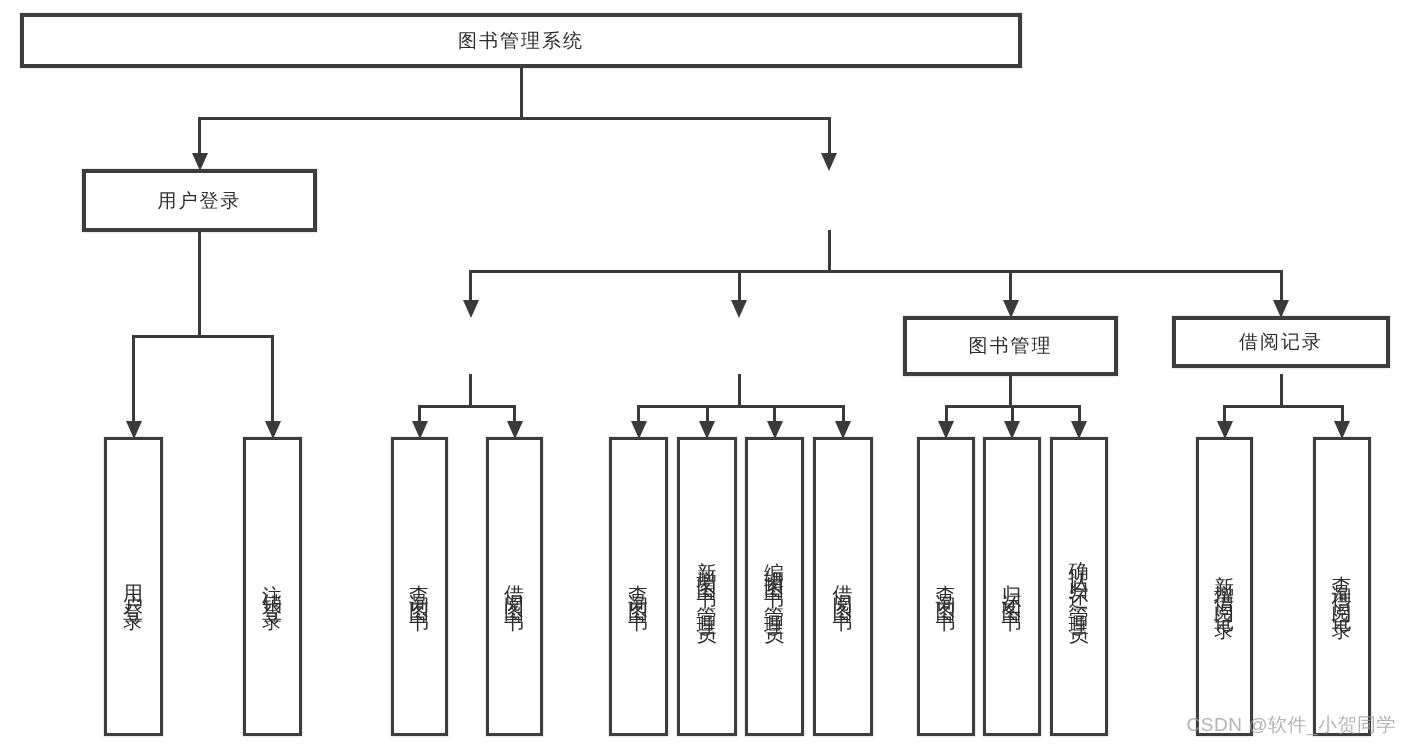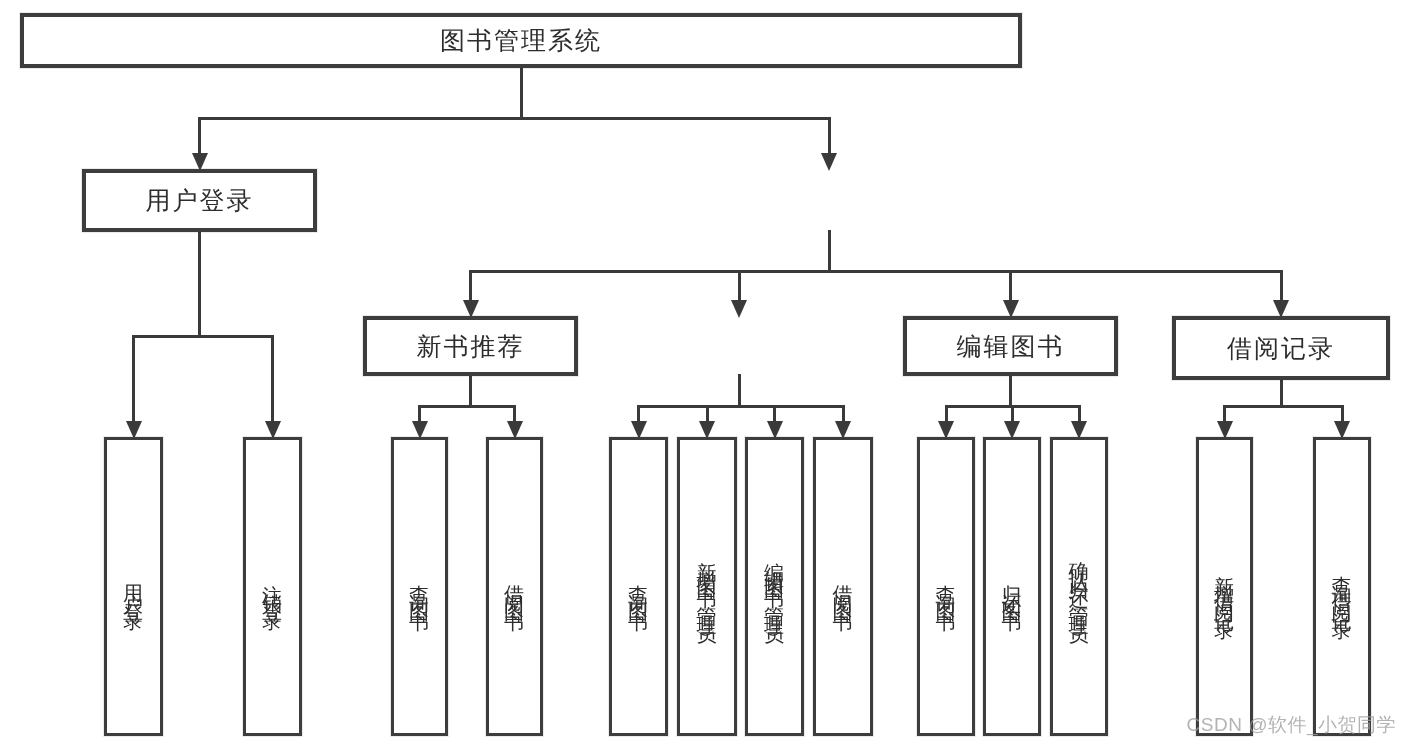--- a/index.html
+++ b/index.html
@@ -11,21 +11,21 @@
     font-family:"Liberation Sans","DejaVu Sans",sans-serif;
   }
   .node{
     position:absolute;
     box-sizing:border-box;
     background:#ffffff;
     border:4px solid #3d3d3d;
     display:flex;
     align-items:center;
     justify-content:center;
-    font-size:25px;
+    font-size:19px;
     color:#2d2d2d;
     letter-spacing:2px;
     box-shadow:0 0 0 1px rgba(0,0,0,0.08);
     z-index:2;
   }
   .node.v{
     border-width:3px;
     writing-mode:vertical-lr;
     text-orientation:mixed;
     font-size:20px;
@@ -112,23 +112,22 @@
       <div class="line" style="left: 1223px; top: 405px; width: 3px; height: 17px;"></div>
       <div class="arrow" style="left: 1216.5px; top: 421px;"></div>
       <div class="line" style="left: 1340.5px; top: 405px; width: 3px; height: 17px;"></div>
       <div class="arrow" style="left: 1334px; top: 421px;"></div>
     </div>
 
   <div class="node" id="n-root" style="left: 20px; top: 13px; width: 1002px; height: 55px;">图书管理系统</div>
 
   <div class="node" id="n-user-login" style="left: 82px; top: 169px; width: 235px; height: 63px;">用户登录</div>
 
-  <div class="node" id="n-new-rec" style="left: 363px; top: 316px; width: 215px; height: 60px;">新书推荐</div>
-  <div class="node" id="n-current-borrow" style="left: 903px; top: 316px; width: 215px; height: 60px;">编辑图书</div>
-  <div class="node" id="n-borrow-records" style="left: 1172px; top: 316px; width: 218px; height: 64px; font-family: Liberation Mono, monospace;">借阅记录</div>
+  <div class="node" id="n-current-borrow" style="left: 903px; top: 316px; width: 215px; height: 60px;">图书管理</div>
+  <div class="node" id="n-borrow-records" style="left: 1172px; top: 316px; width: 218px; height: 52px; font-family: Liberation Mono, monospace;">借阅记录</div>
 
   <div class="node v" id="n-leaf-user-login" style="left: 104px; top: 437px; width: 59px; height: 299px;">用户登录</div>
   <div class="node v" id="n-leaf-logout" style="left: 243px; top: 437px; width: 59px; height: 299px;">注销登录</div>
 
   <div class="node v" id="n-nr-query" style="left: 391px; top: 437px; width: 57px; height: 299px;">查询图书</div>
   <div class="node v" id="n-nr-borrow" style="left: 486px; top: 437px; width: 57px; height: 299px;">借阅图书</div>
 
   <div class="node v" id="n-bb-query" style="left: 609px; top: 437px; width: 59px; height: 299px;">查询图书</div>
   <div class="node v" id="n-bb-add" style="left: 677px; top: 437px; width: 60px; height: 299px;">新增图书（管理员）</div>
   <div class="node v" id="n-bb-edit" style="left: 745px; top: 437px; width: 59px; height: 299px;">编辑图书（管理员）</div>

